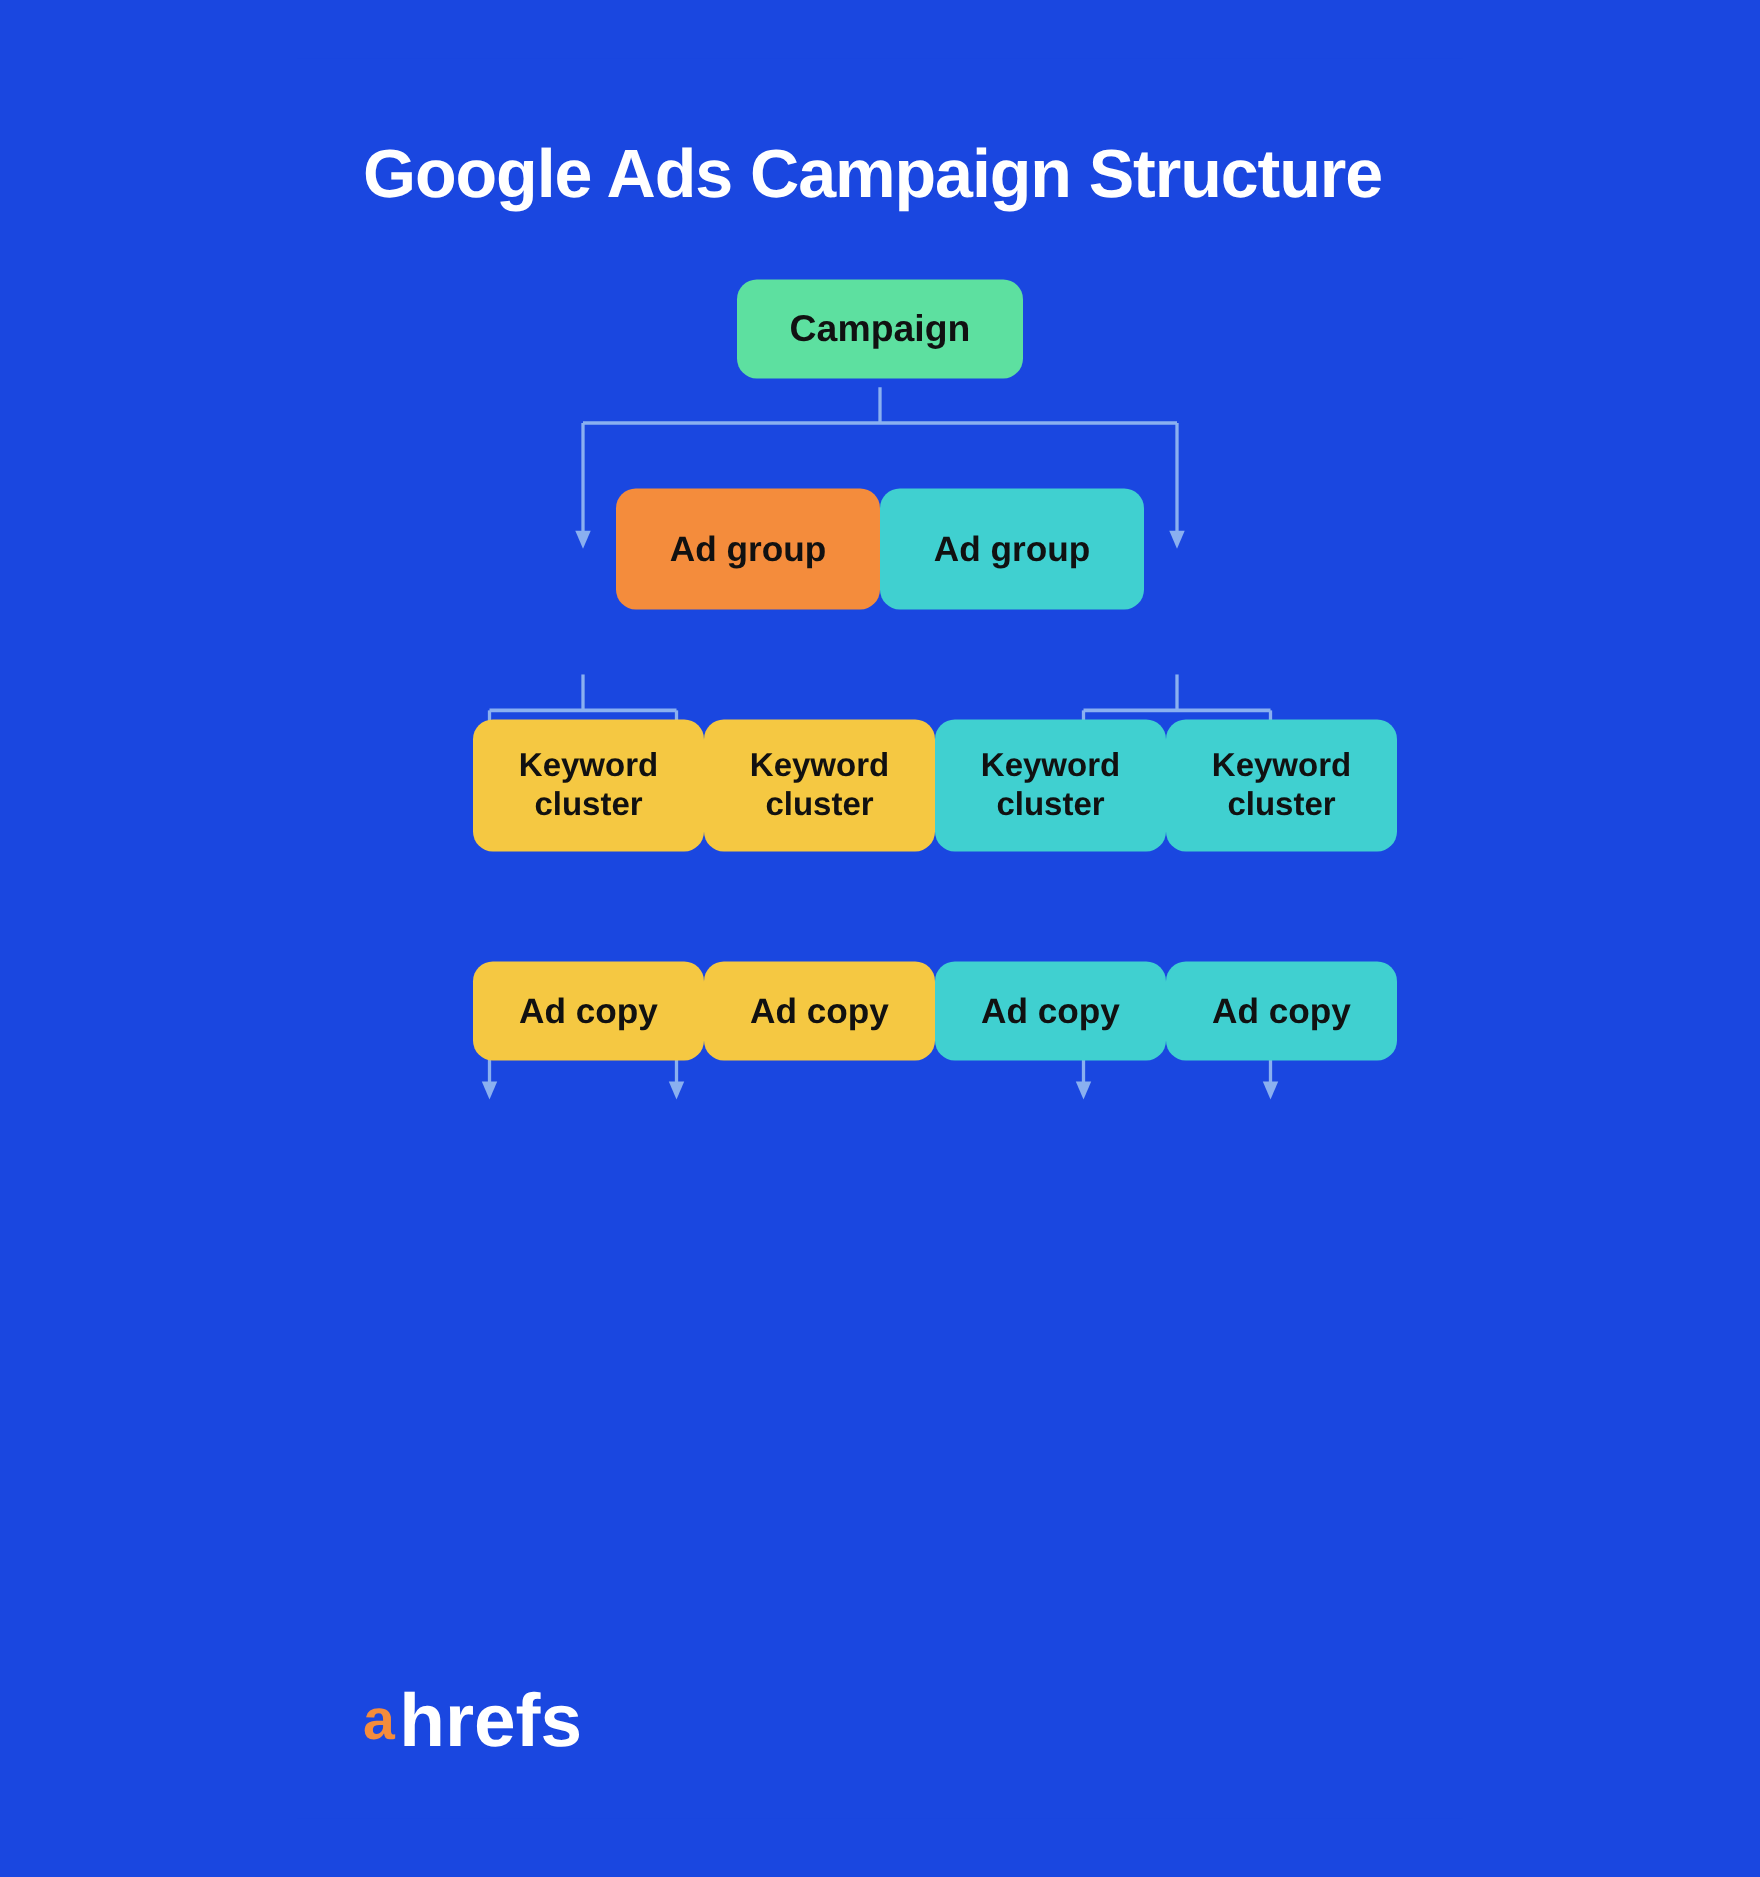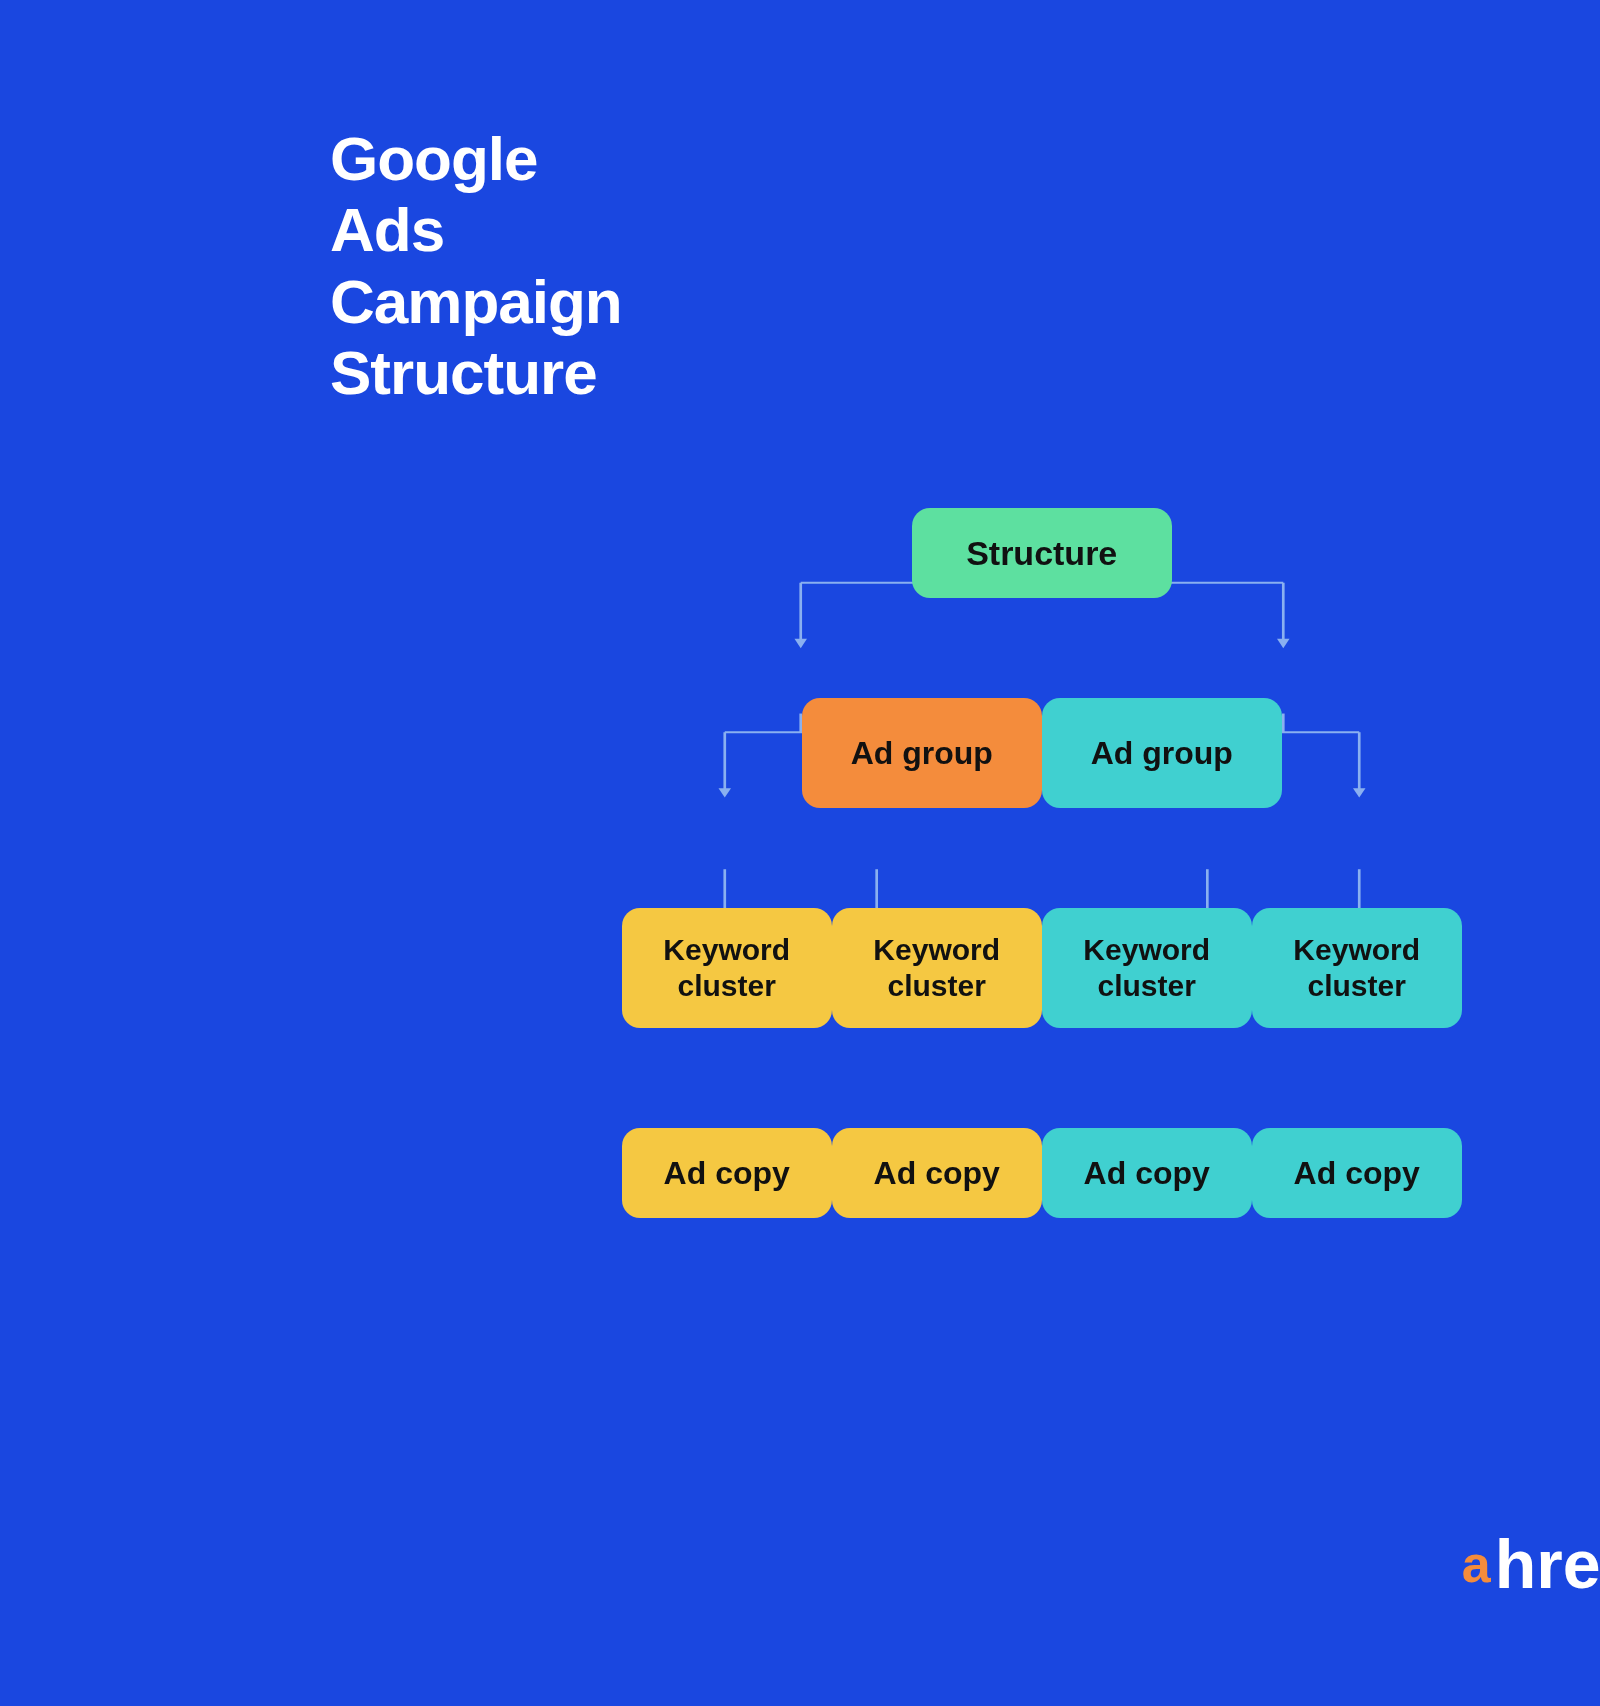--- a/index.html
+++ b/index.html
@@ -14,21 +14,21 @@
       justify-content: center;
       overflow: hidden;
     }
 
     .infographic {
       width: 1060px;
       height: 1600px;
       background-color: #1a47e0;
       padding: 70px 60px 50px 60px;
       display: flex;
-      flex-direction: row;
+      flex-direction: column;
       align-items: center;
       position: relative;
     }
 
     .title {
       color: white;
       font-size: 62px;
       font-weight: 900;
       line-height: 1.15;
       margin-bottom: 60px;
@@ -210,21 +210,21 @@
 
       <line x1="655" y1="580" x2="655" y2="678" stroke="#8ab0f0" stroke-width="3"></line>
       <polygon points="648,670 655,685 662,670" fill="#8ab0f0"></polygon>
 
       <line x1="825" y1="580" x2="825" y2="678" stroke="#8ab0f0" stroke-width="3"></line>
       <polygon points="818,670 825,685 832,670" fill="#8ab0f0"></polygon>
     </svg>
 
     <div class="row row-1">
       <div class="node node-campaign">
-        <span>Structure</span>
+        <span>Campaign</span>
       </div>
     </div>
 
     <div class="row row-2">
       <div class="node node-adgroup-orange">
         <span>Ad group</span>
       </div>
       <div class="node node-adgroup-teal">
         <span>Ad group</span>
       </div>

